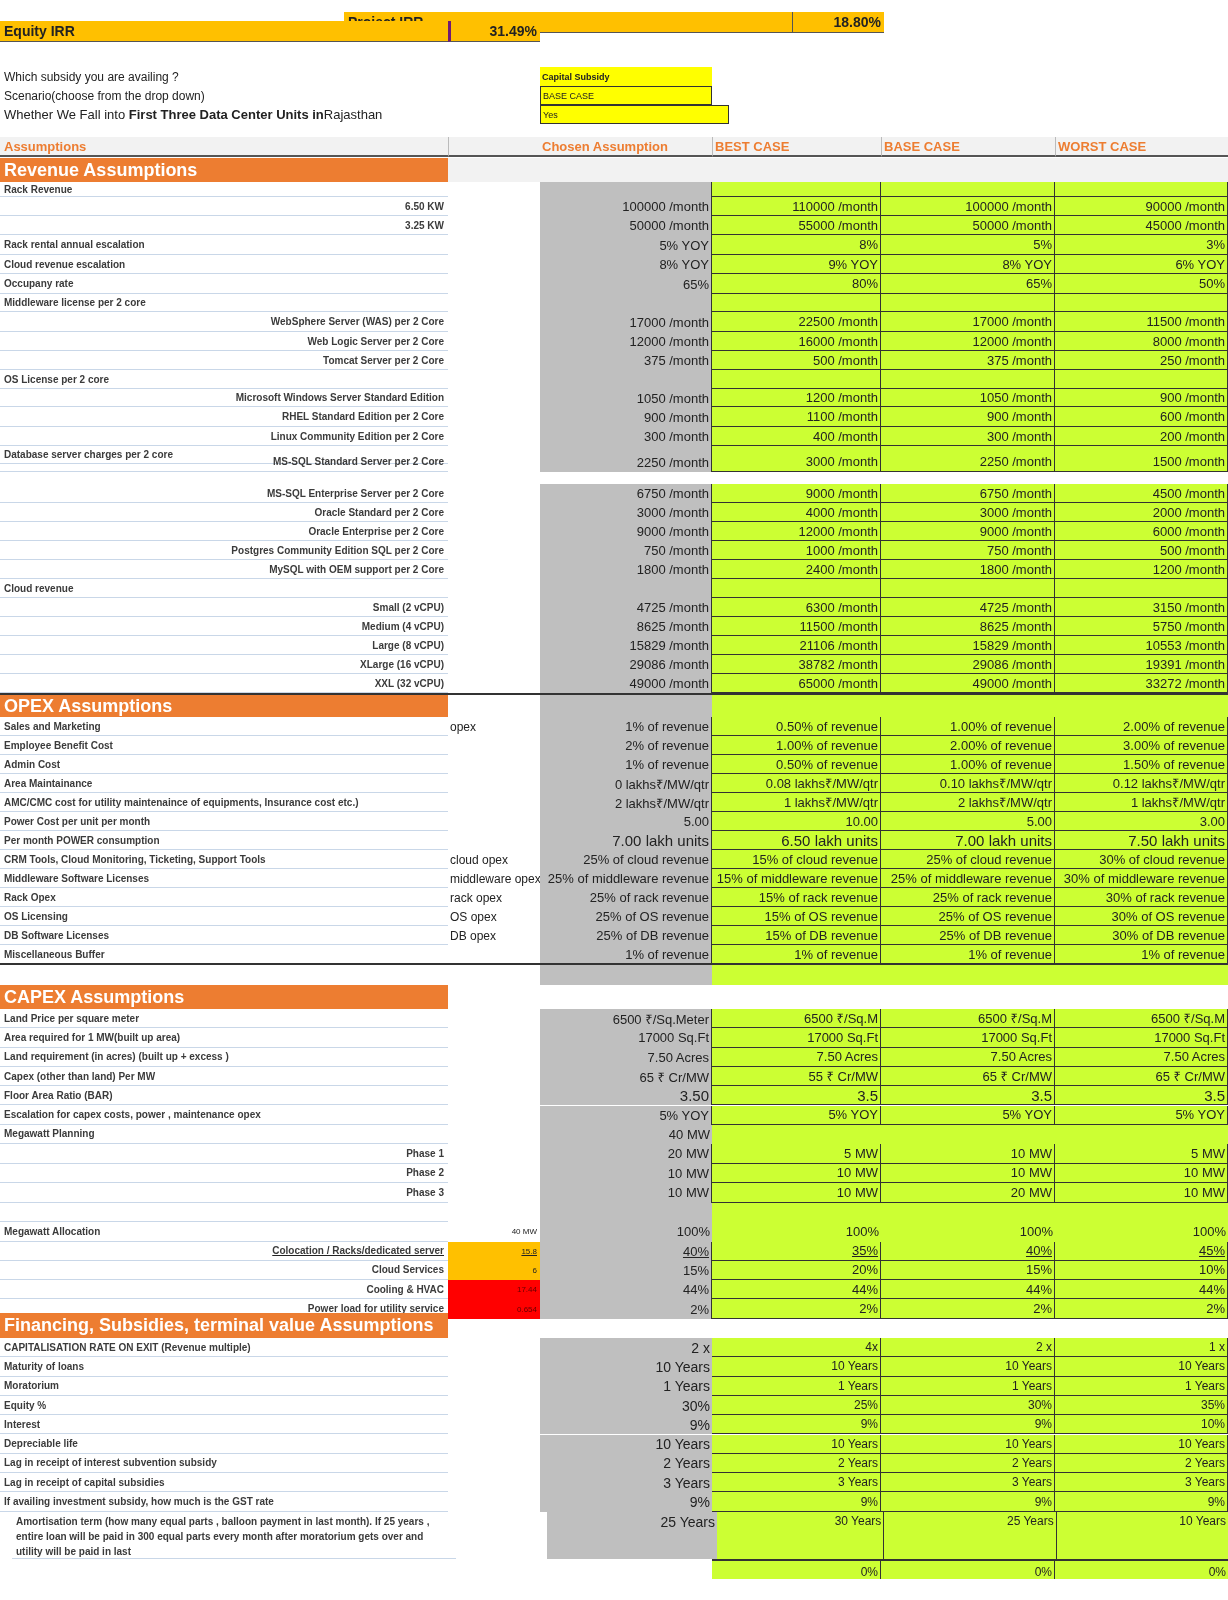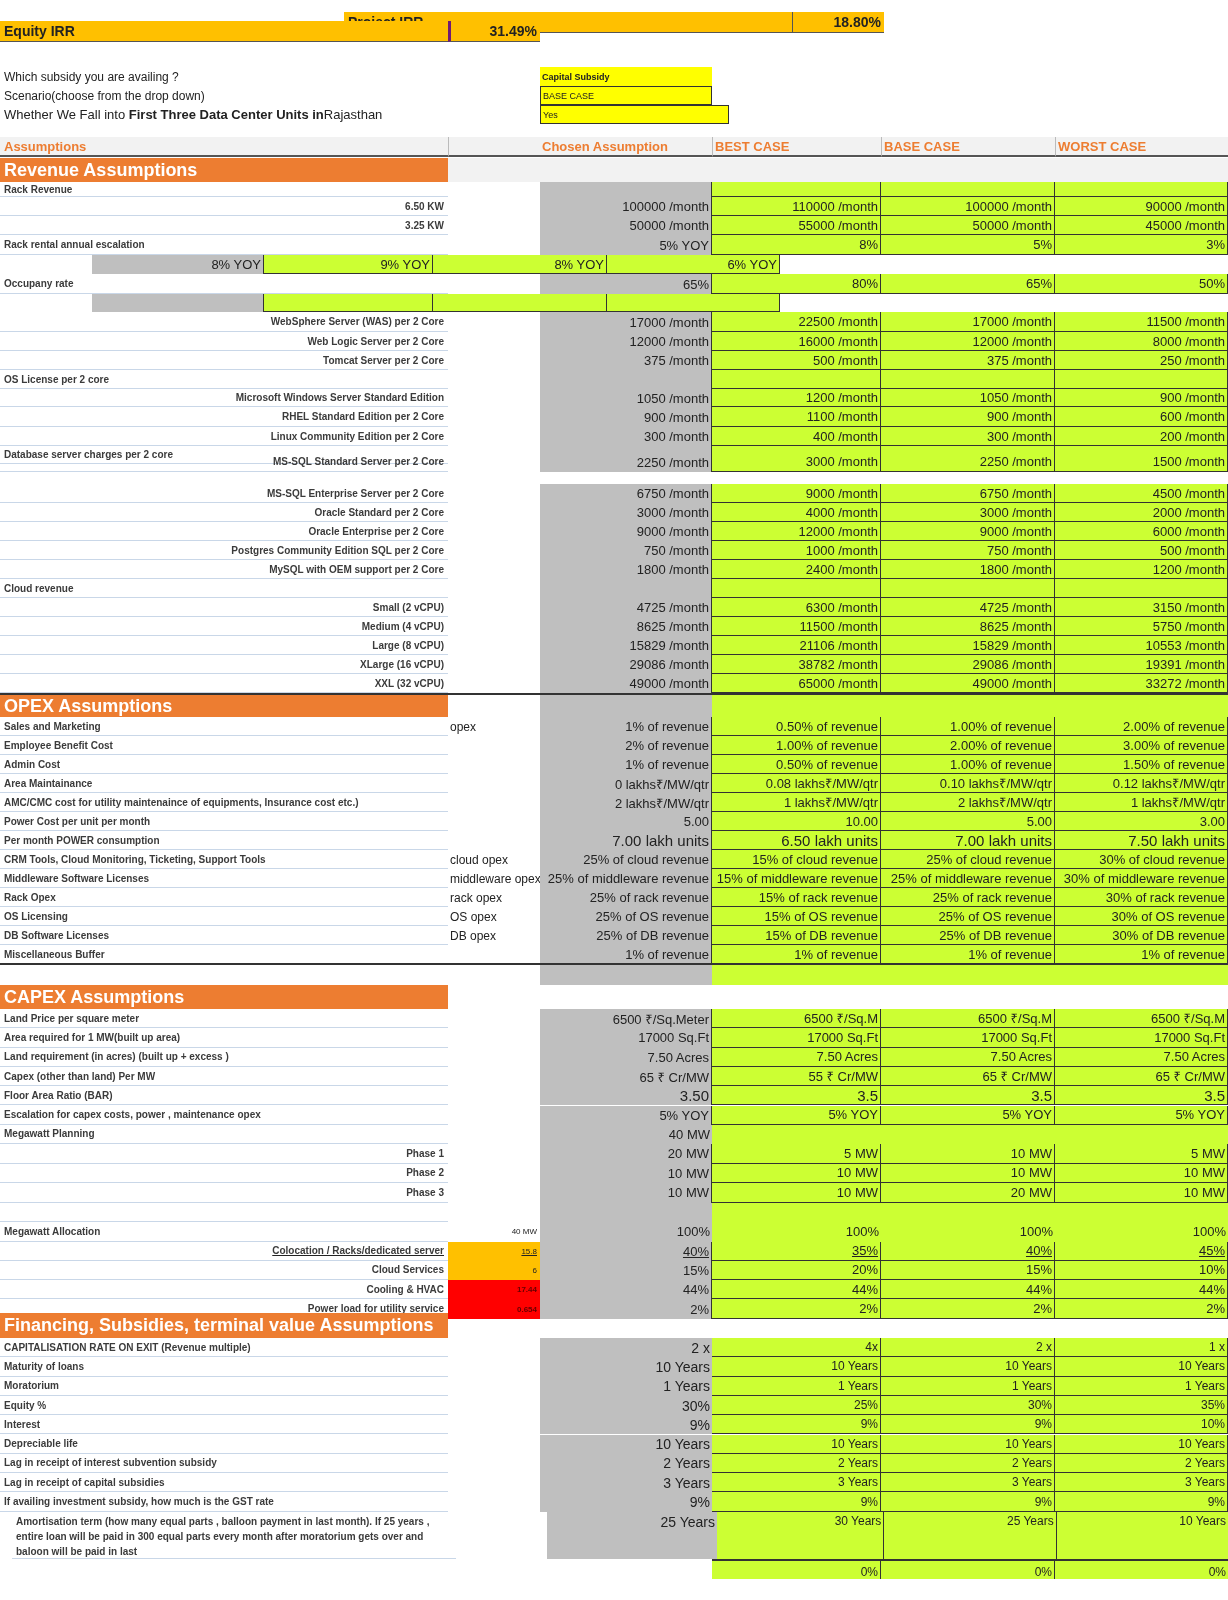--- a/index.html
+++ b/index.html
@@ -17,21 +17,21 @@
   .lbl { font-size: 10px; font-weight: bold; color: #3b3b3b; font-family: "Liberation Sans", sans-serif; }
   .gray { background: #bfbfbf; }
   .lime { background: #ccff33; }
   .bordered { border-right: 1px solid #333; border-bottom: 1px solid #333; }
   .thinline { border-bottom: 1px solid #c9d7e8; }
   .irr { background: #ffc000; font-weight: bold; font-size: 14px; border-bottom: 1px solid #555; }
   .section { background: #ed7d31; color: #fff; font-size: 18px; font-weight: bold; padding-left: 4px; }
   .hdr { color: #ed7d31; font-weight: bold; font-size: 13px; background: #f2f2f2; border-bottom: 2px solid #555; }
   .yellow { background: #ffff00; font-size: 9px; padding-left: 2px; border: 1px solid #333; }
   .orangecell { background: #ffc000; font-size: 8px; justify-content: flex-end; padding-right: 3px; }
-  .redcell { background: #ff0000; font-size: 8px; justify-content: flex-end; padding-right: 3px; color: #600; font-weight: bold; }
+  .redcell { background: #ff0000; font-size: 8px; justify-content: flex-end; padding-right: 3px; color: #600; }
   .big { font-size: 15px; }
 </style>
 </head>
 <body>
 
 <div class="sheet" id="sheet">
 
   <div class="row" style="top:12px;height:21px;justify-content:center;">
     <div class="c cA irr">Project IRR</div>
     <div class="c irr" style="width:92px;justify-content:flex-end;padding-right:3px;border-left:1px solid #555;">18.80%</div>
@@ -100,35 +100,37 @@
       </div>
       <div class="row" style="top: 235px; height: 20px;">
         <div class="c cA lbl thinline">Rack rental annual escalation</div>
         <div class="c cB"></div>
         <div class="c cC gray" style="border-right:1px solid #333;">5% YOY</div>
         <div class="c cD lime bordered">8%</div>
         <div class="c cE lime bordered">5%</div>
         <div class="c cF lime bordered">3%</div>
       </div>
       <div class="row" style="top: 255px; height: 19px;">
+        <div class="c cA lbl thinline">Cloud revenue escalation</div>
         <div class="c cB"></div>
         <div class="c cC gray" style="border-right:1px solid #333;">8% YOY</div>
         <div class="c cD lime bordered">9% YOY</div>
         <div class="c cE lime bordered">8% YOY</div>
         <div class="c cF lime bordered">6% YOY</div>
       </div>
       <div class="row" style="top: 274px; height: 20px;">
         <div class="c cA lbl thinline">Occupany rate</div>
         <div class="c cB"></div>
         <div class="c cC gray" style="border-right:1px solid #333;">65%</div>
         <div class="c cD lime bordered">80%</div>
         <div class="c cE lime bordered">65%</div>
         <div class="c cF lime bordered">50%</div>
       </div>
       <div class="row" style="top: 294px; height: 18px;">
+        <div class="c cA lbl thinline">Middleware license per 2 core</div>
         <div class="c cB"></div>
         <div class="c cC gray" style="border-right:1px solid #333;"></div>
         <div class="c cD lime bordered"></div>
         <div class="c cE lime bordered"></div>
         <div class="c cF lime bordered"></div>
       </div>
       <div class="row" style="top: 312px; height: 20px;">
         <div class="c cA lbl thinline rightA">WebSphere Server (WAS) per 2 Core</div>
         <div class="c cB"></div>
         <div class="c cC gray" style="border-right:1px solid #333;">17000 /month</div>
@@ -616,21 +618,21 @@
         <div class="c cB"></div>
         <div class="c cC gray" style="font-size:14px;">9%</div>
         <div class="c cD lime bordered" style="font-size:12px;">9%</div>
         <div class="c cE lime bordered" style="font-size:12px;">9%</div>
         <div class="c cF lime bordered" style="font-size:12px;">9%</div>
       </div>
       <div class="row" style="top: 1512px; height: 47px; align-items: flex-start;">
         <div class="c cA lbl thinline" style="flex-direction: column; align-items: flex-start; justify-content: flex-start; white-space: normal; line-height: 15px; padding-top: 2px; margin-left: 12px;">
           <span>Amortisation term (how many equal parts , balloon payment in last month). If 25 years ,</span>
           <span>entire loan will be paid in 300 equal parts every month after moratorium gets over   and</span>
-          <span>baloon will be paid in last</span>
+          <span>utility will be paid in last</span>
         </div>
         <div class="c cB"></div>
         <div class="c cC gray" style="align-items:flex-start;padding-top:2px;font-size:14px;">25 Years</div>
         <div class="c cD lime" style="align-items:flex-start;padding-top:2px;font-size:12px;border-right:1px solid #333;">30 Years</div>
         <div class="c cE lime" style="align-items:flex-start;padding-top:2px;font-size:12px;border-right:1px solid #333;">25 Years</div>
         <div class="c cF lime" style="align-items:flex-start;padding-top:2px;font-size:12px;">10 Years</div>
       </div>
       <div class="row" style="top: 1559px; height: 20px;">
         <div class="c cA"></div>
         <div class="c cB"></div>

